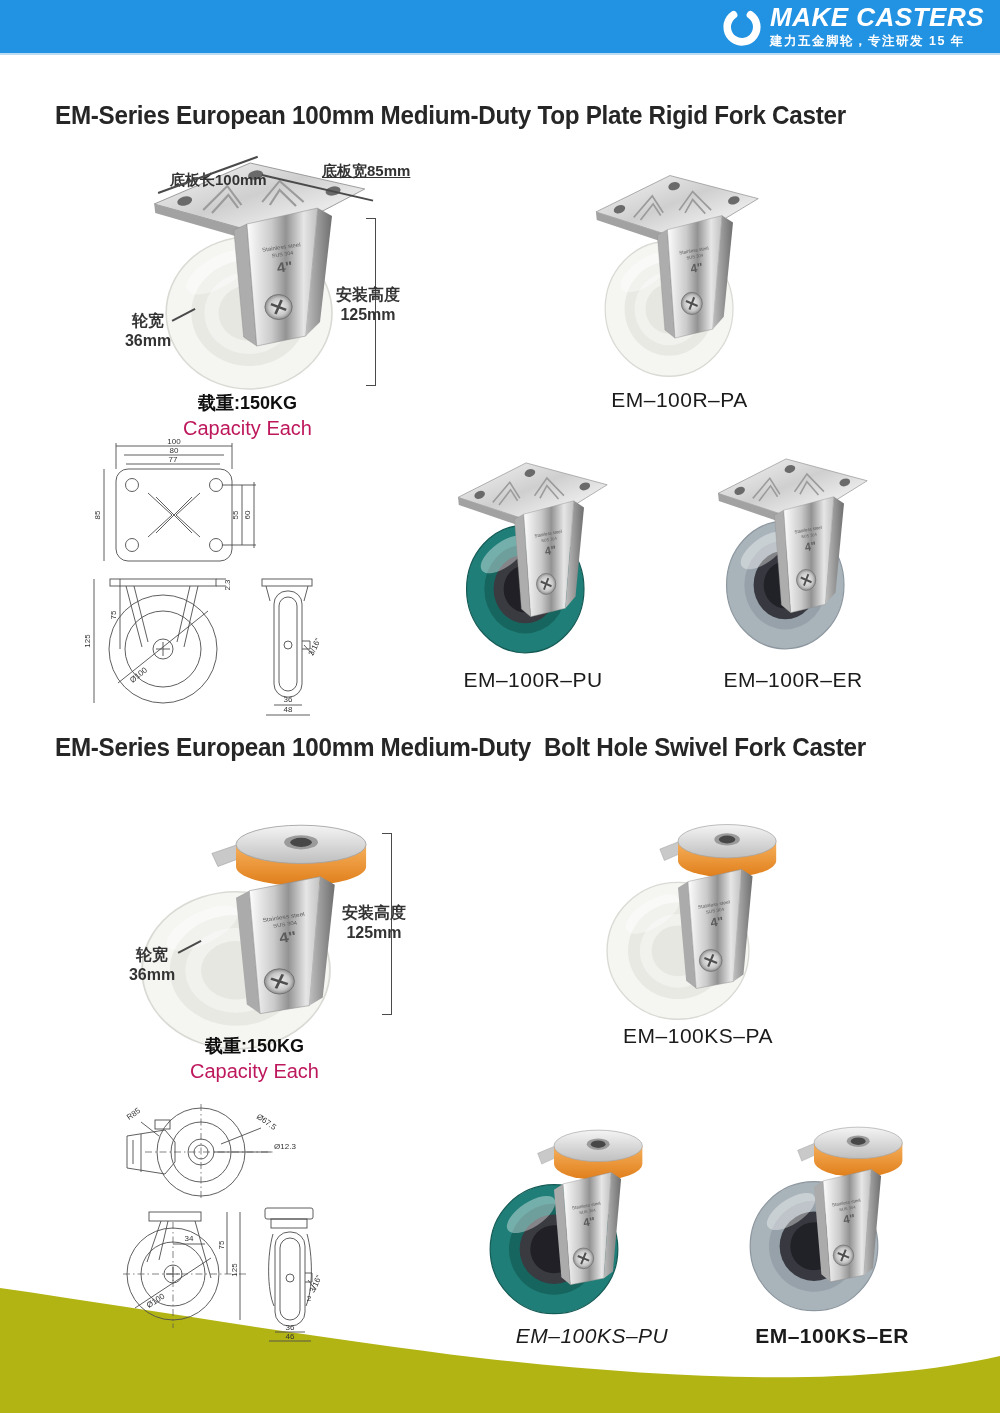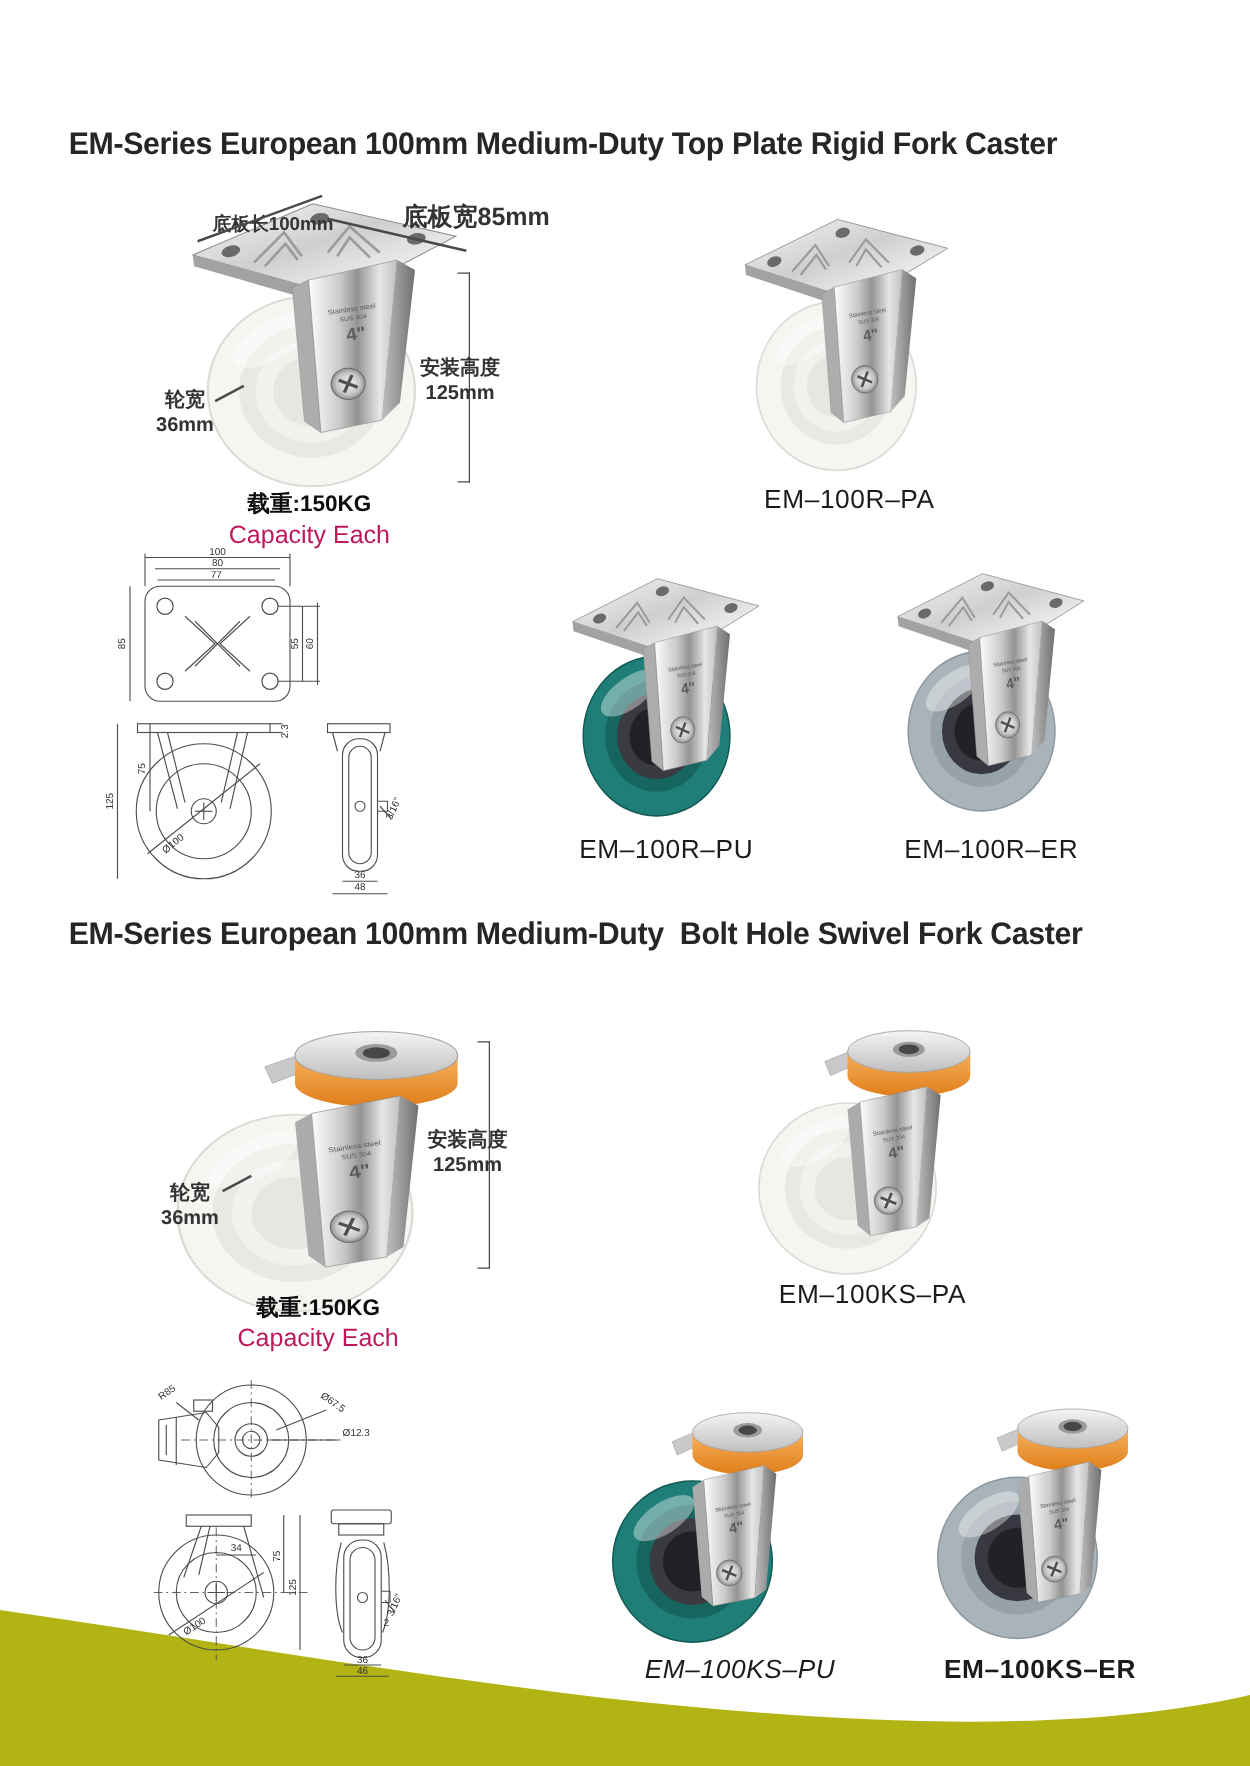--- a/index.html
+++ b/index.html
@@ -129,30 +129,41 @@
         </g>
         <g transform="rotate(-10 128 122)" fill="#5c5c5c" text-anchor="middle" font-family="Liberation Sans, sans-serif">
           <text x="128" y="121" font-size="5.5">Stainless steel</text>
           <text x="128" y="128" font-size="5">SUS 304</text>
           <text x="128" y="144" font-size="14" font-weight="bold">4"</text>
         </g>
       </symbol>
     </defs>
   </svg>
 
+  <div class="header">
+    <div class="logo">
+      <svg class="logo-icon" viewBox="0 0 44 44">
+        <circle cx="22" cy="22" r="15.5" fill="none" stroke="#ffffff" stroke-width="8" stroke-linecap="round" stroke-dasharray="78 20" transform="rotate(-55 22 22)"></circle>
+      </svg>
+      <div class="logo-text">
+        <div class="brand">MAKE CASTERS</div>
+        <div class="tagline">建力五金脚轮，专注研发 15 年</div>
+      </div>
+    </div>
+  </div>
 
 
   <div class="section-title" style="left:55px;top:101px;">EM-Series European 100mm Medium-Duty Top Plate Rigid Fork Caster</div>
 
   <svg class="caster wheel-pa" style="left:140px;top:150px;width:240px;height:250px;--tire:#f5f5f2;--ring:#e9e9e4;--hub:#f1f1ee;--hubIn:#e7e7e1;--tireEdge:#dadad5" viewBox="0 0 220 250" preserveAspectRatio="none">
     <use href="#sym-rigid"></use>
   </svg>
   <div class="dim" style="left:170px;top:145px;font-size:15px;margin-top:26px;">底板长100mm</div>
   <div class="dim-line" style="left:158px;top:192px;width:106px;transform:rotate(-20deg);"></div>
-  <div class="dim" style="left:322px;top:162px;font-size:20px;">底板宽85mm</div>
+  <div class="dim" style="left:322px;top:162px;font-size:15px;text-decoration:underline;">底板宽85mm</div>
   <div class="dim-line" style="left:262px;top:174px;width:114px;transform:rotate(13deg);"></div>
   <div class="vbracket" style="left:366px;top:218px;height:166px;"></div>
   <div class="dim" style="left:328px;top:285px;width:80px;text-align:center;font-size:16px;">
     <div>安装高度</div>
     <div>125mm</div>
   </div>
   <div class="dim" style="left:118px;top:311px;width:60px;text-align:center;font-size:16px;">
     <div>轮宽</div>
     <div>36mm</div>
   </div>

